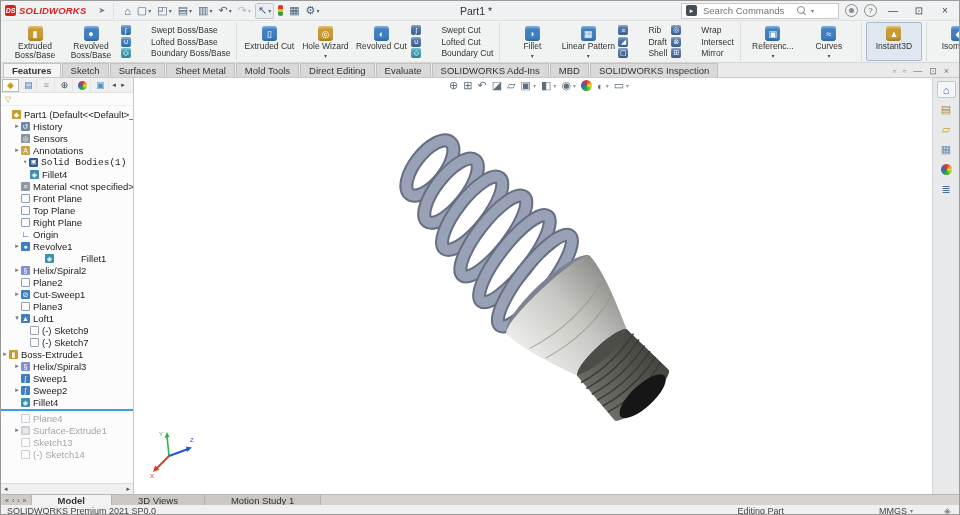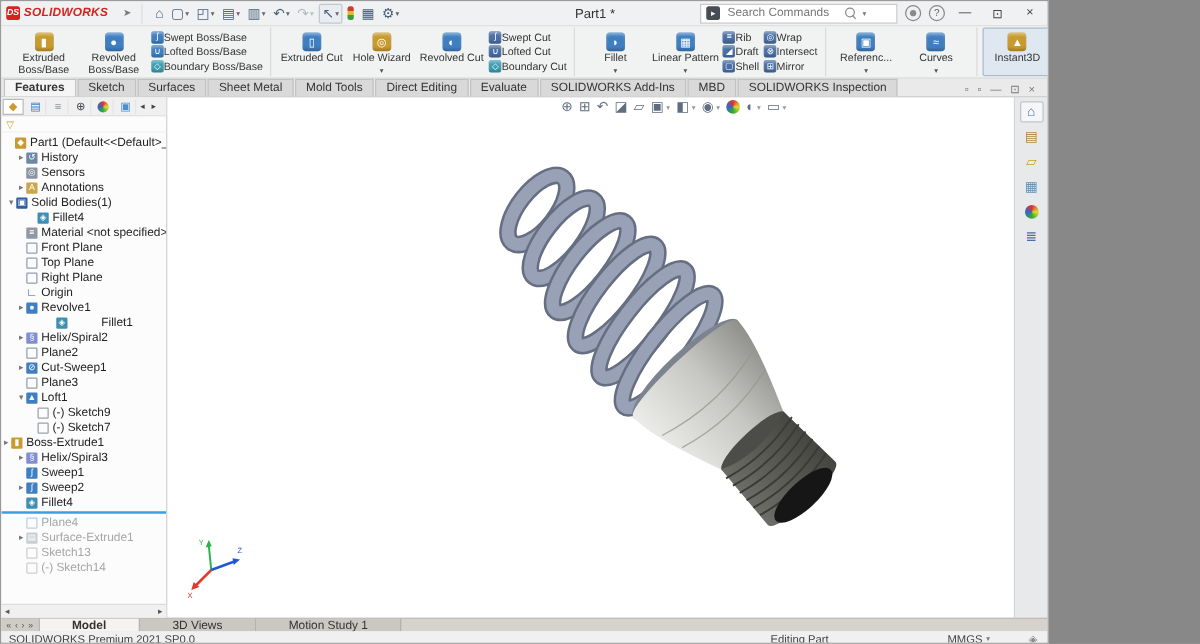--- a/index.html
+++ b/index.html
@@ -1,17 +1,17 @@
 <!DOCTYPE html>
 <html><head>
 <meta charset="utf-8">
 <style>
   html,body{margin:0;padding:0;background:#888;}
   *{box-sizing:border-box;}
-  .app{width:839px;height:515px;background:#f0f1f2;font-family:"Liberation Sans",sans-serif;
+  .app{width:960px;height:515px;background:#f0f1f2;font-family:"Liberation Sans",sans-serif;
        position:relative;overflow:hidden;border:1px solid #9a9a9a;display:flex;flex-direction:column;}
   
   .titlebar{height:20px;display:flex;align-items:center;background:#f0f1f2;border-bottom:1px solid #e0e0e0;
             font-size:11px;padding:0 4px;position:relative;flex:none;}
   .logo{display:flex;align-items:center;gap:3px;margin-right:10px;}
   .logo-mark{width:11px;height:11px;background:#d6231f;color:#fff;border-radius:2px;font-size:7px;font-weight:bold;
              display:flex;align-items:center;justify-content:center;font-style:italic;}
   .logo-text{color:#d6231f;font-weight:bold;font-style:italic;font-size:9.5px;letter-spacing:.2px;}
   .menus{display:flex;gap:2px;}
   .menu-item{padding:1px 5px;color:#222;font-size:10.5px;}
@@ -41,21 +41,21 @@
   .ribbon{height:42px;background:#f1f2f2;display:flex;align-items:stretch;padding:1px 2px;border-bottom:1px solid #d6d6d6;flex:none;}
   .rgroup{display:flex;align-items:stretch;padding:0 4px;border-right:1px solid #dcdcdc;}
   .rbig{display:flex;flex-direction:column;align-items:center;width:56px;padding-top:3px;text-align:center;border:1px solid transparent;}
   .rbig.active{background:#dfe8f1;border:1px solid #a8bccd;border-radius:2px;}
   .ric{border-radius:3px;color:#fff;display:flex;align-items:center;justify-content:center;
        box-shadow:inset 0 -2px 2px rgba(0,0,0,.18), inset 0 2px 2px rgba(255,255,255,.35);}
   .rbig .ric{width:15px;height:15px;font-size:9px;margin-bottom:1px;flex:none;}
   .rlabel{font-size:8.5px;line-height:9px;color:#333;}
   .rbig .caret{font-size:6px;color:#555;margin-top:1px;}
   .rstack{display:flex;flex-direction:column;justify-content:space-evenly;padding:2px 2px;}
-  .rsmall{display:flex;gap:0;font-size:8.5px;color:#333;height:11px;white-space:nowrap;}
+  .rsmall{display:flex;align-items:center;gap:20px;font-size:8.5px;color:#333;height:11px;white-space:nowrap;}
   .rsmall .ric{width:10px;height:10px;font-size:7px;border-radius:2px;flex:none;}
   
   .tabrow{height:15px;background:#eaeaea;display:flex;align-items:flex-end;border-bottom:1px solid #c9c9c9;padding-left:2px;flex:none;}
   .ctab{font-size:9.5px;padding:1px 8px 1px;background:#d9d9d9;border:1px solid #c2c2c2;border-bottom:none;color:#333;margin-right:1px;white-space:nowrap;}
   .ctab.active{background:#f5f5f5;font-weight:bold;}
   .doc-controls{margin-left:auto;display:flex;gap:7px;padding:0 10px 1px;font-size:9px;color:#777;align-items:center;}
   
   .main{display:flex;height:416px;flex:none;position:relative;}
   .fm-panel{width:133px;border-right:1px solid #c6c9ce;background:#fcfcfc;display:flex;flex-direction:column;position:relative;flex:none;}
   .fm-tabs{height:15px;display:flex;align-items:center;background:#f0f0f0;border-bottom:1px solid #e2e2e2;padding:0 1px;gap:1px;flex:none;}
@@ -360,21 +360,21 @@
           <div class="trow" style="padding-left: 12px;">
             <span class="arr"></span>
             <span class="ti" style="background: rgb(138, 148, 158);">◎</span>
             <span>Sensors</span>
           </div>
           <div class="trow" style="padding-left: 12px;">
             <span class="arr">▸</span>
             <span class="ti" style="background: rgb(202, 166, 74);">A</span>
             <span>Annotations</span>
           </div>
-          <div class="trow" style="padding-left: 4px;">
+          <div class="trow" style="padding-left: 20px; font-family: Liberation Mono, monospace;">
             <span class="arr">▾</span>
             <span class="ti" style="background: rgb(47, 95, 158);">▣</span>
             <span>Solid Bodies(1)</span>
           </div>
           <div class="trow" style="padding-left: 21px;">
             <span class="arr"></span>
             <span class="ti" style="background: rgb(63, 143, 180);">◈</span>
             <span>Fillet4</span>
           </div>
           <div class="trow" style="padding-left: 12px;">

